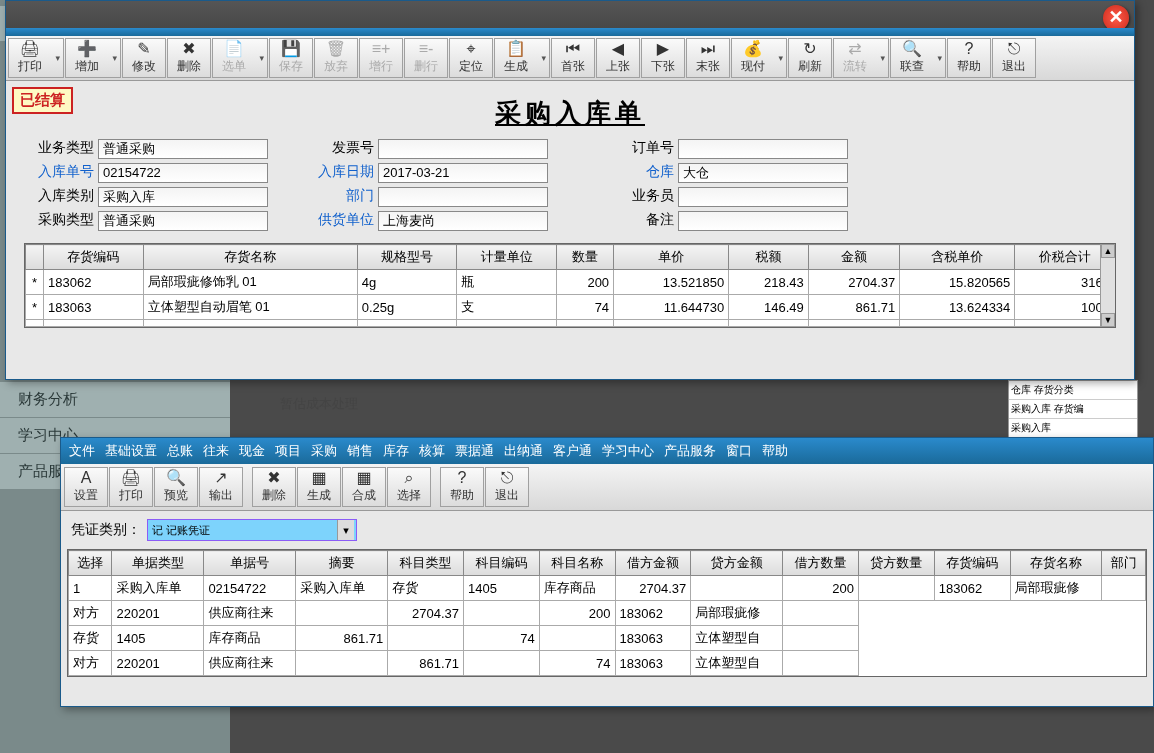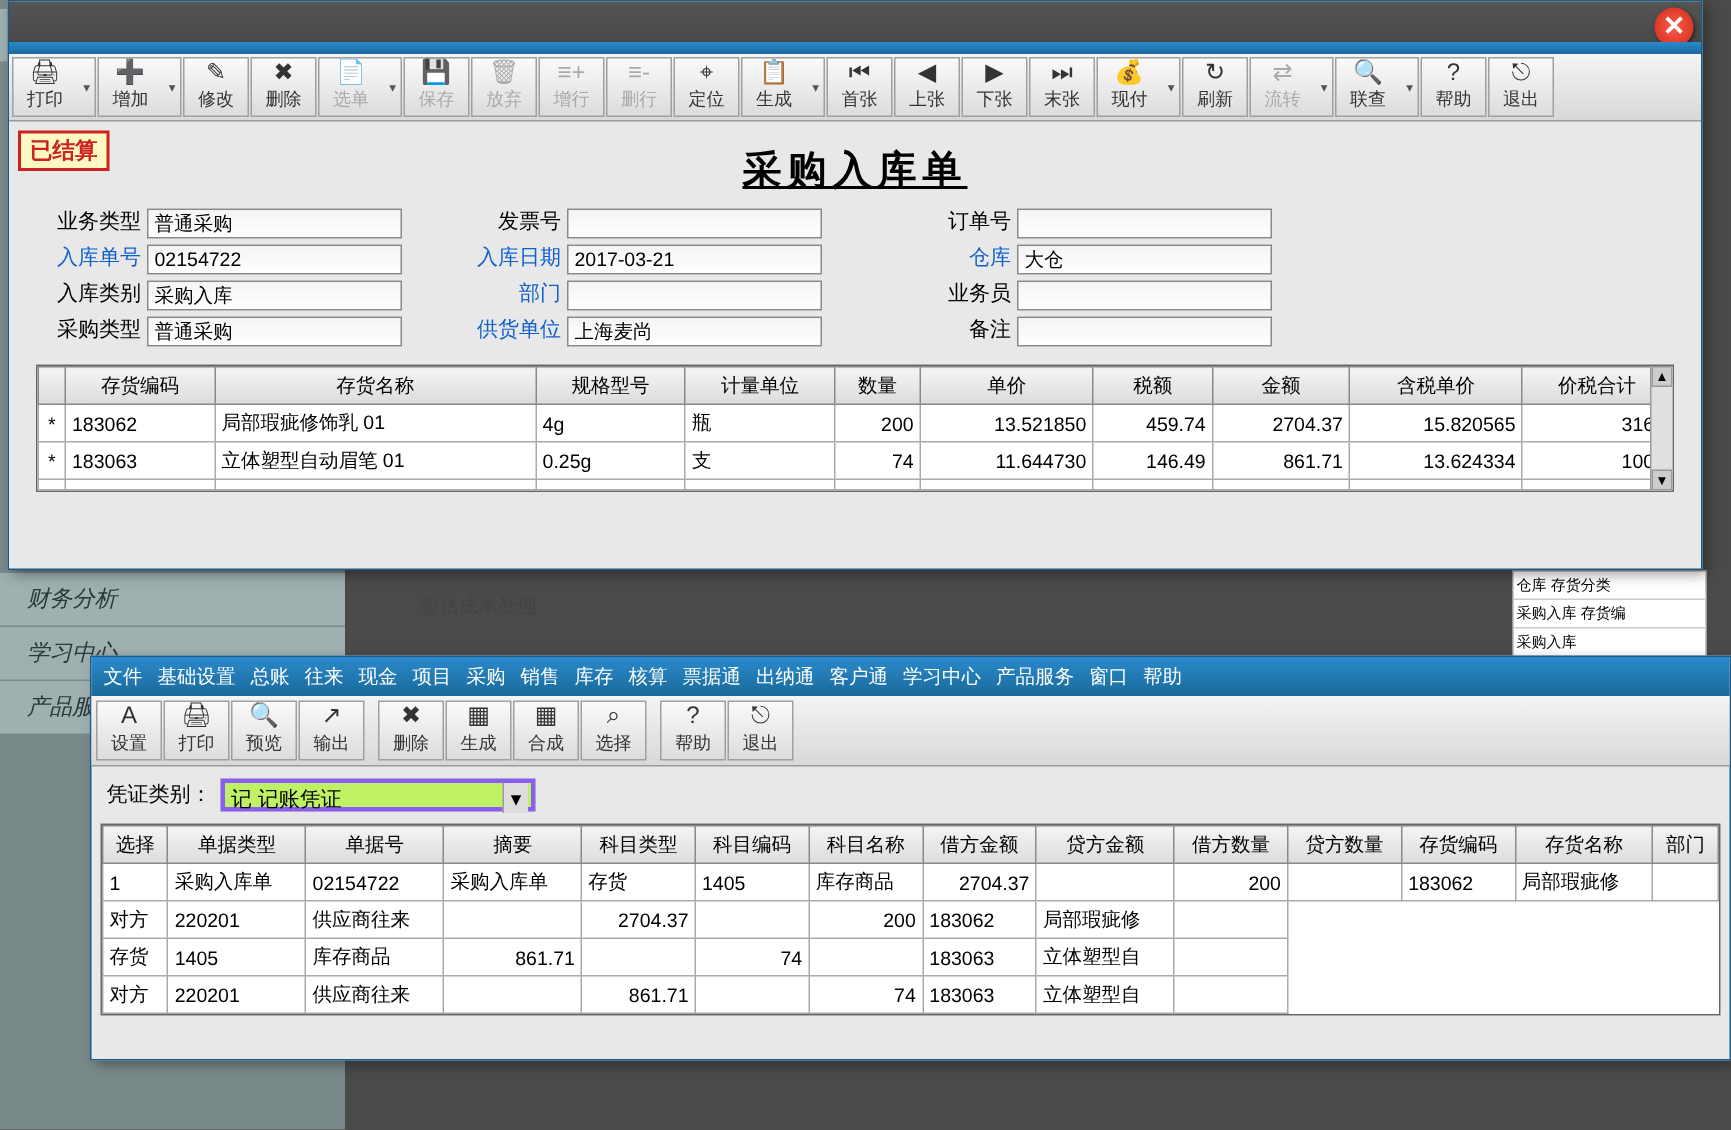--- a/index.html
+++ b/index.html
@@ -1,18 +1,18 @@
 <!DOCTYPE html>
 <html><head>
 <meta charset="utf-8">
 <style>
 * { box-sizing: border-box; font-family: "Microsoft YaHei", SimSun, sans-serif; }
 body { margin: 0; background: #4a4a4a; width: 1154px; height: 753px; overflow: hidden; position: relative; }
 .bg-sidebar { position: absolute; left: 0; top: 0; width: 230px; height: 753px; background: #7a8a8a; }
-.bg-sidebar-item { background: #9fb0b0; color: #2a3838; padding: 8px 18px; font-size: 15px; border-bottom: 1px solid #7a8a8a; font-style: italic; }
+.bg-sidebar-item { background: #9fb0b0; color: #2a3838; padding: 8px 18px; font-size: 15px; border-bottom: 1px solid #7a8a8a; }
 .bg-tree { position: absolute; right: 16px; top: 380px; width: 130px; height: 100px; background: #fff; border: 1px solid #999; font-size: 10px; overflow: hidden; }
 .bg-tree-row { border-bottom: 1px solid #ccc; padding: 2px; white-space: nowrap; }
 .bg-label { position: absolute; left: 280px; top: 395px; font-size: 13px; color: #444; }
 
 
 .top-window { position: absolute; left: 5px; top: 0; width: 1130px; height: 380px; background: #e8e8e8; border: 1px solid #1a5a8a; box-shadow: 3px 3px 8px rgba(0,0,0,.35); }
 .top-titlebar { height: 35px; background: linear-gradient(#555,#444); position: relative; }
 .title-strip { position: absolute; left: 0; right: 0; bottom: 0; height: 8px; background: linear-gradient(#2a8acc,#1a6a9a); }
 .close-btn { position: absolute; right: 5px; top: 4px; width: 26px; height: 26px; border-radius: 50%; background: radial-gradient(#ff5a4a,#cc2a1a); color: #fff; text-align: center; line-height: 24px; font-size: 18px; font-weight: bold; cursor: pointer; box-shadow: 1px 1px 3px rgba(0,0,0,.6); }
 .toolbar { display: flex; background: linear-gradient(#f4f4f4,#d8d8d8); border-bottom: 1px solid #999; padding: 2px; }
@@ -39,21 +39,21 @@
 .grid .star { width: 18px; text-align: center; }
 .vscroll { position: absolute; right: 0; top: 0; bottom: 0; width: 15px; background: #e0e0e0; border-left: 1px solid #999; }
 .vscroll .arrow { height: 14px; background: #ccc; border: 1px solid #999; font-size: 9px; text-align: center; line-height: 12px; }
 
 
 .bot-window { position: absolute; left: 60px; top: 437px; width: 1094px; height: 270px; background: #e8e8e8; border: 1px solid #1a5a8a; box-shadow: 3px 3px 8px rgba(0,0,0,.35); }
 .menubar { background: linear-gradient(#2a8acc,#1a6a9a); padding: 4px 8px; display: flex; gap: 10px; }
 .menubar span { color: #fff; font-size: 13px; cursor: pointer; }
 .bot-toolbar { display: flex; padding: 3px; background: linear-gradient(#f4f4f4,#d8d8d8); border-bottom: 1px solid #999; }
 .filter-row { padding: 8px 10px; display: flex; align-items: center; gap: 6px; font-size: 14px; }
-.filter-row .sel { width: 210px; height: 22px; background: #bef264; border: 3px solid #8b5cf6; padding: 0 4px; font-size: 14px; line-height: 20px; position: relative; }
+.filter-row .sel { width: 210px; height: 22px; background: #7dd3fc; border: 1px solid #8b5cf6; padding: 0 4px; font-size: 11px; line-height: 20px; position: relative; }
 .filter-row .sel::after { content: "▾"; position: absolute; right: 2px; top: 0; width: 16px; text-align: center; background: #ddd; border-left: 1px solid #999; }
 .bot-grid { margin: 0 6px; border: 1px solid #666; background: #fff; }
 .bot-grid table { width: 100%; border-collapse: collapse; font-size: 13px; }
 .bot-grid th { background: linear-gradient(#f4f4f4,#dcdcdc); border: 1px solid #888; padding: 3px 4px; font-weight: normal; white-space: nowrap; }
 .bot-grid td { border: 1px solid #aaa; padding: 3px 4px; white-space: nowrap; }
 .bot-grid .num { text-align: right; }
 .rspan { vertical-align: middle; }
 </style>
 </head>
 <body>
@@ -242,21 +242,21 @@
         </tbody>
         <tbody>
           <tr>
             <td class="star">*</td>
             <td class="">183062</td>
             <td class="">局部瑕疵修饰乳 01</td>
             <td class="">4g</td>
             <td class="">瓶</td>
             <td class="num">200</td>
             <td class="num">13.521850</td>
-            <td class="num">459.74</td>
+            <td class="num">218.43</td>
             <td class="num">2704.37</td>
             <td class="num">15.820565</td>
             <td class="num">3164</td>
           </tr>
         </tbody>
         <tbody>
           <tr>
             <td class="star">*</td>
             <td class="">183063</td>
             <td class="">立体塑型自动眉笔 01</td>

